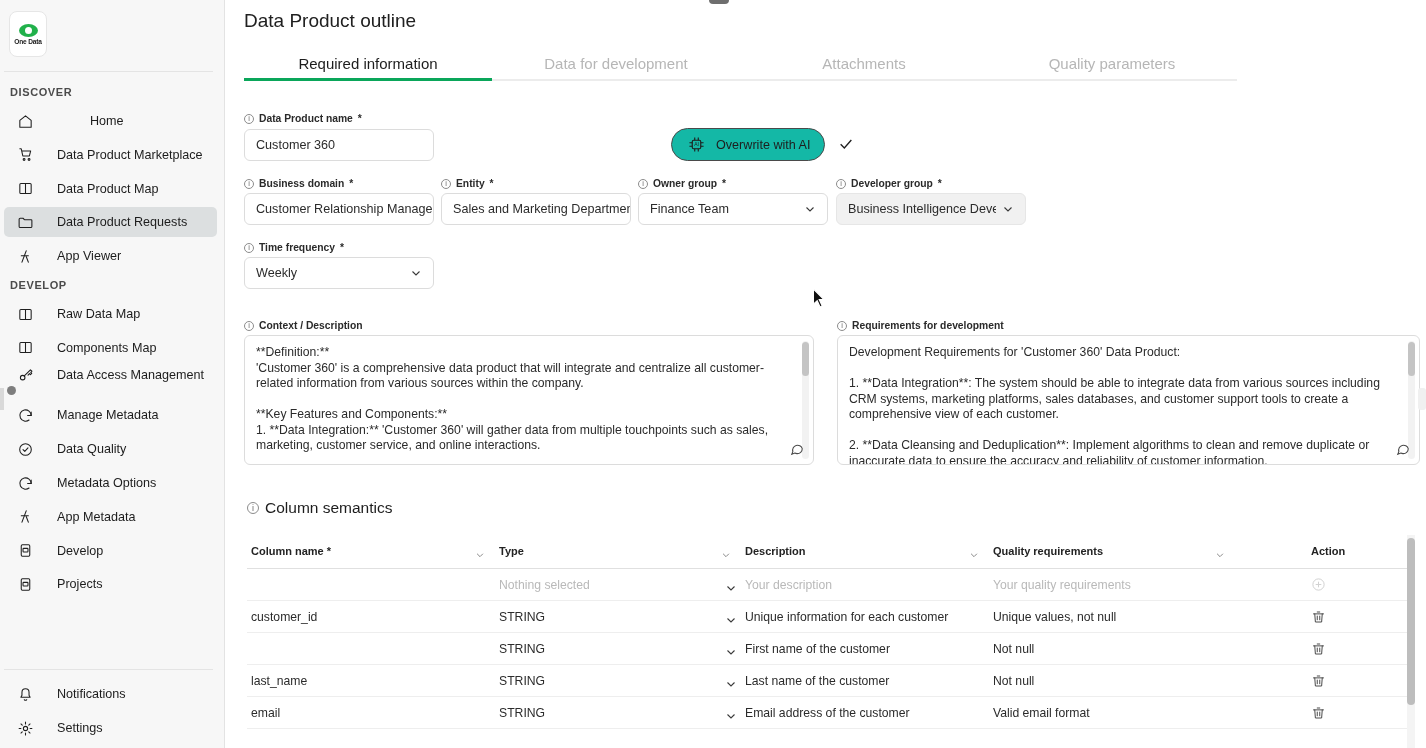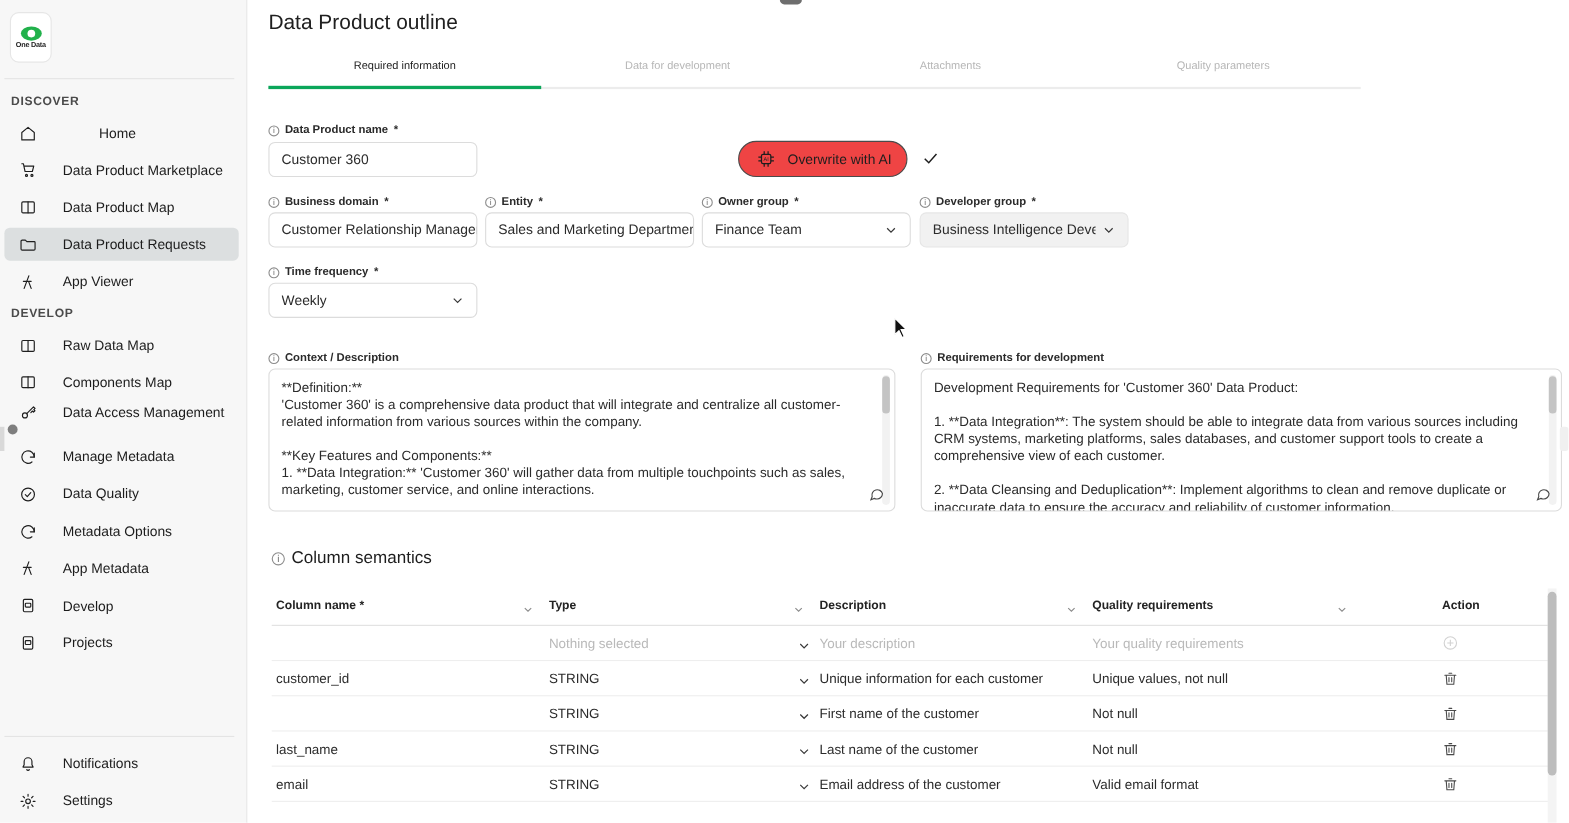--- a/index.html
+++ b/index.html
@@ -91,21 +91,21 @@
     font-size: 19px; color: #202020; font-weight: normal;
   }
   
   #tabs {
     position: absolute; left: 19px; top: 55px;
     width: 993px; height: 26px;
   }
   .tab {
     position: absolute; top: 0;
     text-align: center;
-    font-size: 10px;
+    font-size: 15px;
     cursor: pointer;
     white-space: nowrap;
   }
   .tab.active { color: #1d1d1d; }
   .tab.inactive { color: #b6b6b6; }
   #tabs-baseline {
     position: absolute; left: 19px; top: 79px;
     width: 993px; height: 2px; background: #ececec;
   }
   #tab-active-underline {
@@ -155,21 +155,21 @@
   .chev {
     flex: 0 0 12px; margin-left: 6px;
     color: #3a3a3a; display: flex; align-items: center;
   }
 
   
   #ai-btn {
     position: absolute; left: 446px; top: 128px;
     width: 154px; height: 33px;
     border: 1px solid #4a4a4a; border-radius: 17px;
-    background: #ef4444;
+    background: #14b8a6;
     display: flex; align-items: center; gap: 11px;
     padding-left: 16px;
     font-size: 12.6px; color: #1e1e1e;
     cursor: pointer;
   }
   #ai-check {
     position: absolute; left: 613px; top: 136px;
     width: 16px; height: 16px; color: #1e1e1e;
   }
   .ta-box {

